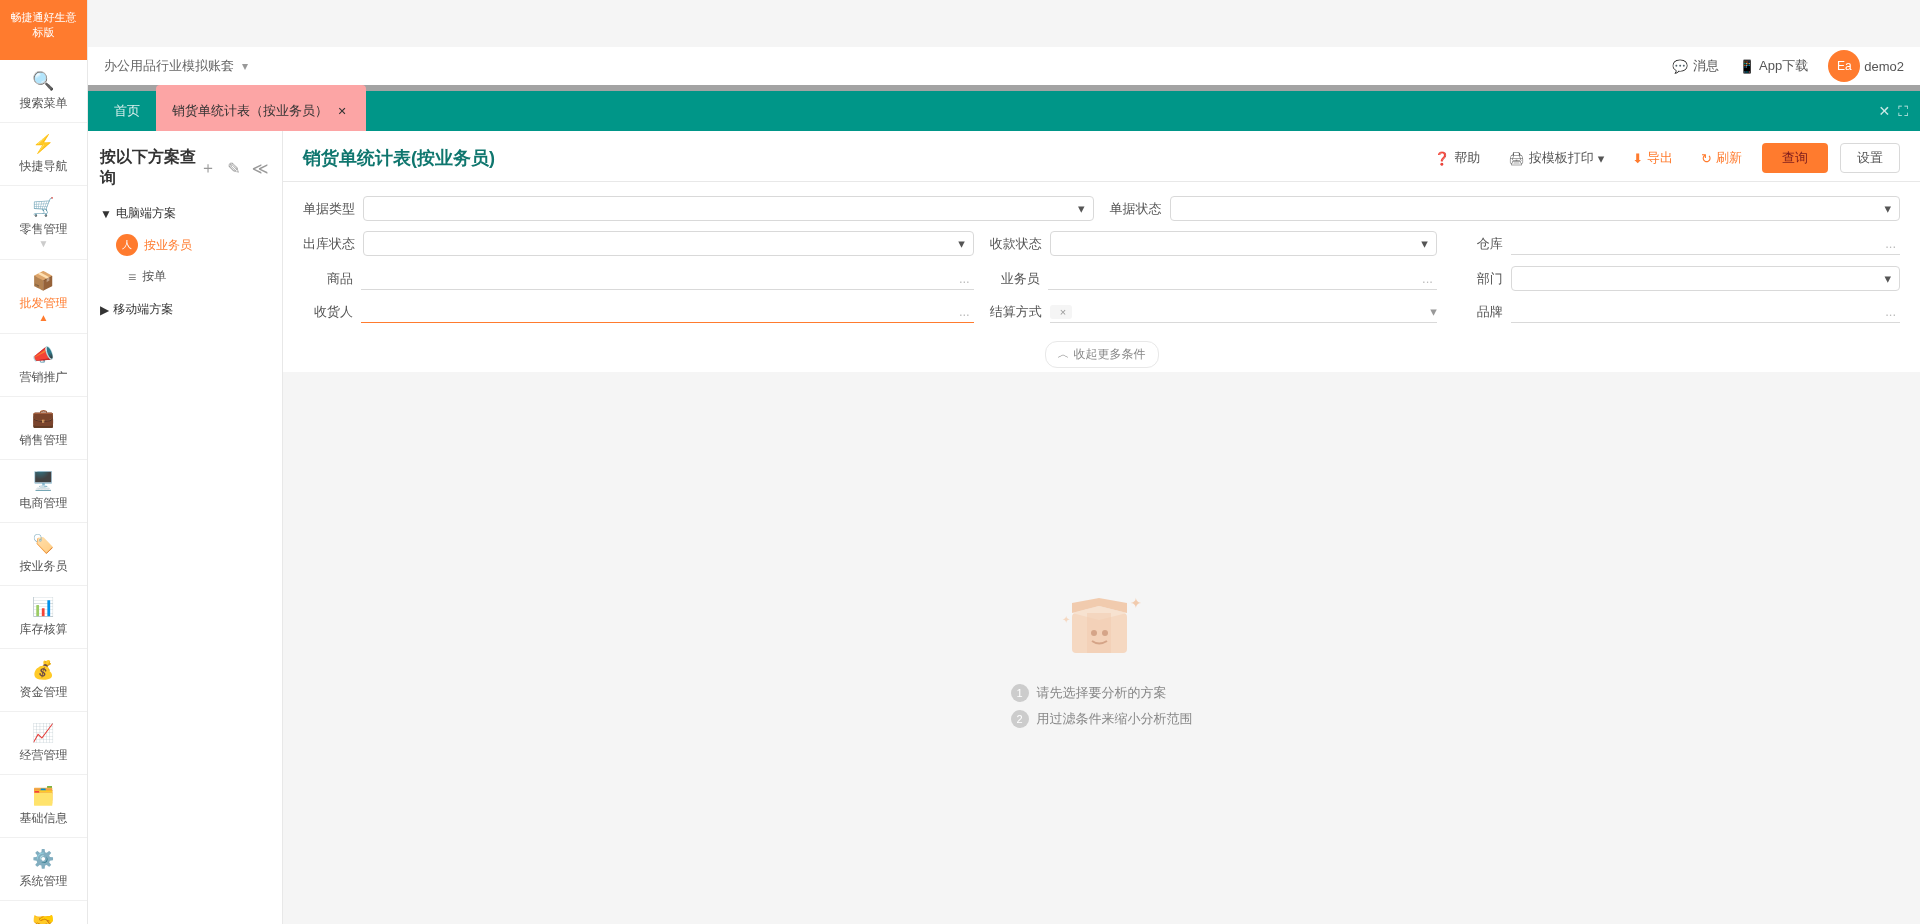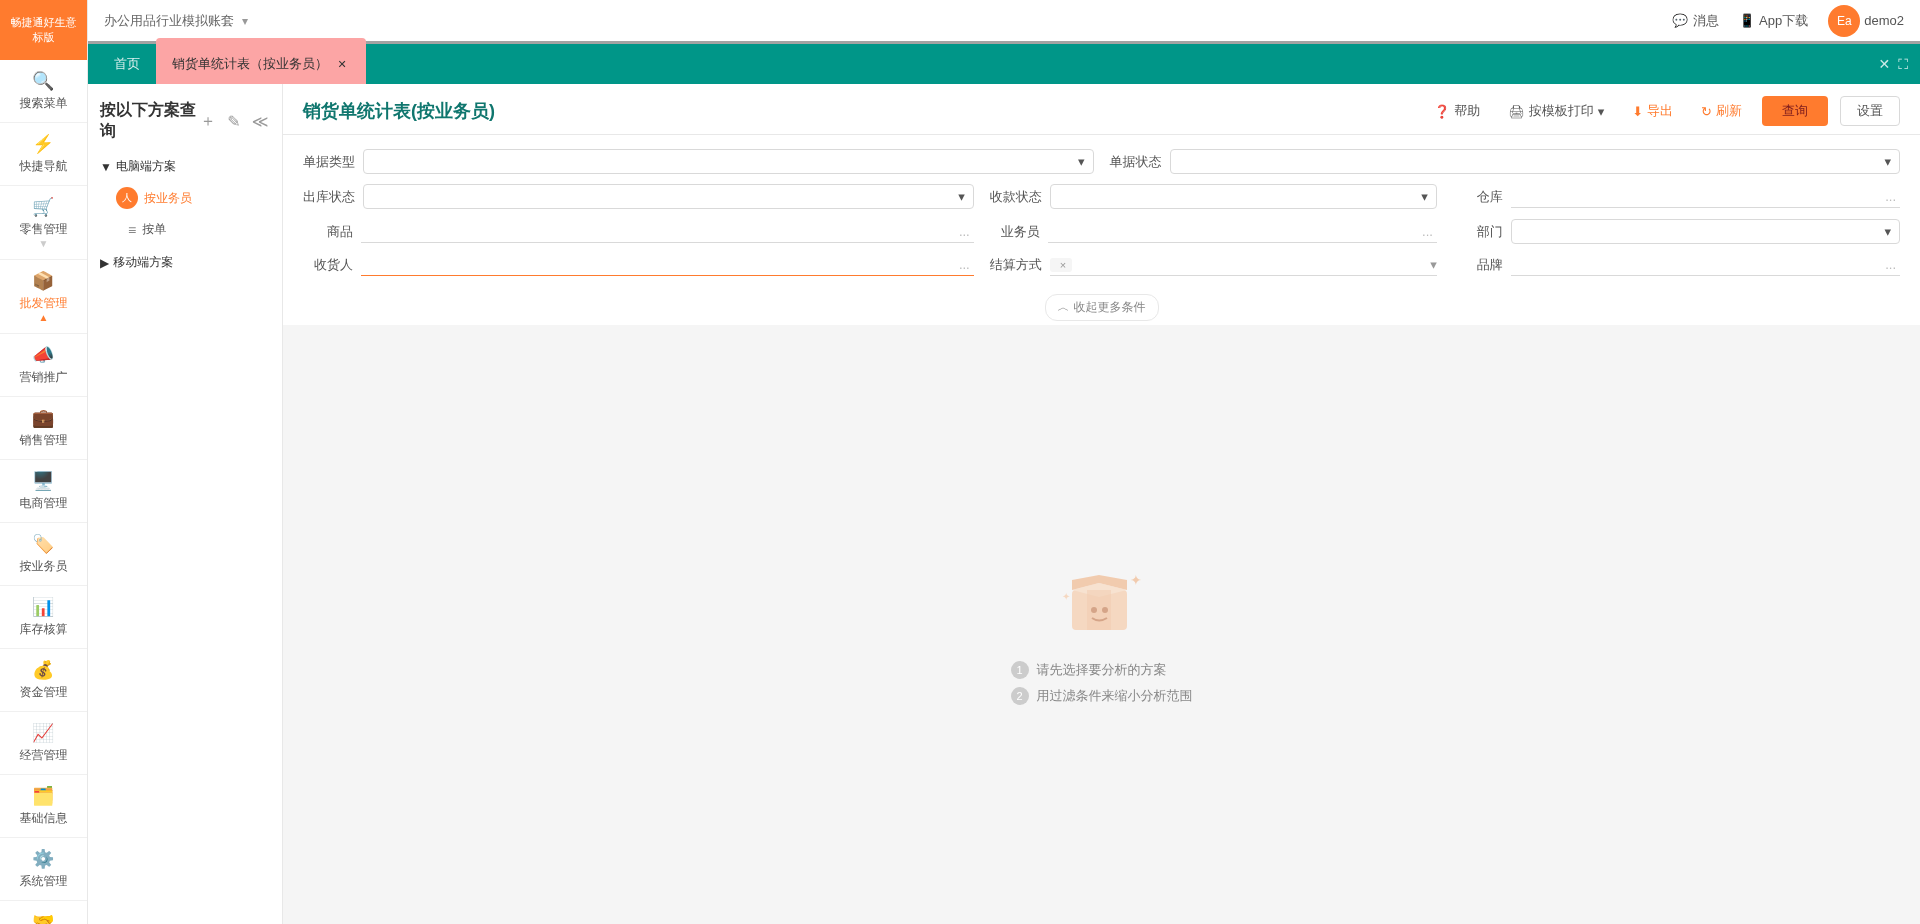--- a/index.html
+++ b/index.html
@@ -15,21 +15,20 @@
       border-right: 1px solid #e8e8e8;
       flex-shrink: 0;
       overflow-y: auto;
     }
     .sidebar-logo {
       width: 100%;
       background: #ff7b2e;
       display: flex;
       flex-direction: column;
       align-items: center;
-      justify-content: center;
       padding: 10px 5px;
       min-height: 60px;
     }
     .sidebar-logo-text {
       color: #fff;
       font-size: 11px;
       text-align: center;
       line-height: 1.4;
     }
     .sidebar-item {
@@ -57,22 +56,23 @@
     }
 
     
     .top-header {
       background: #fff;
       height: 44px;
       display: flex;
       align-items: center;
       justify-content: space-between;
       padding: 0 16px;
-      border-bottom: 3px solid #a3a3a3;
+      border-bottom: 6px solid #a3a3a3;
       flex-shrink: 0;
+      margin-top: 47px;
     }
     .top-header-left {
       display: flex;
       align-items: center;
       gap: 8px;
     }
     .breadcrumb-text { color: #666; font-size: 13px; }
     .breadcrumb-arrow { color: #999; font-size: 12px; }
     .top-header-right {
       display: flex;

